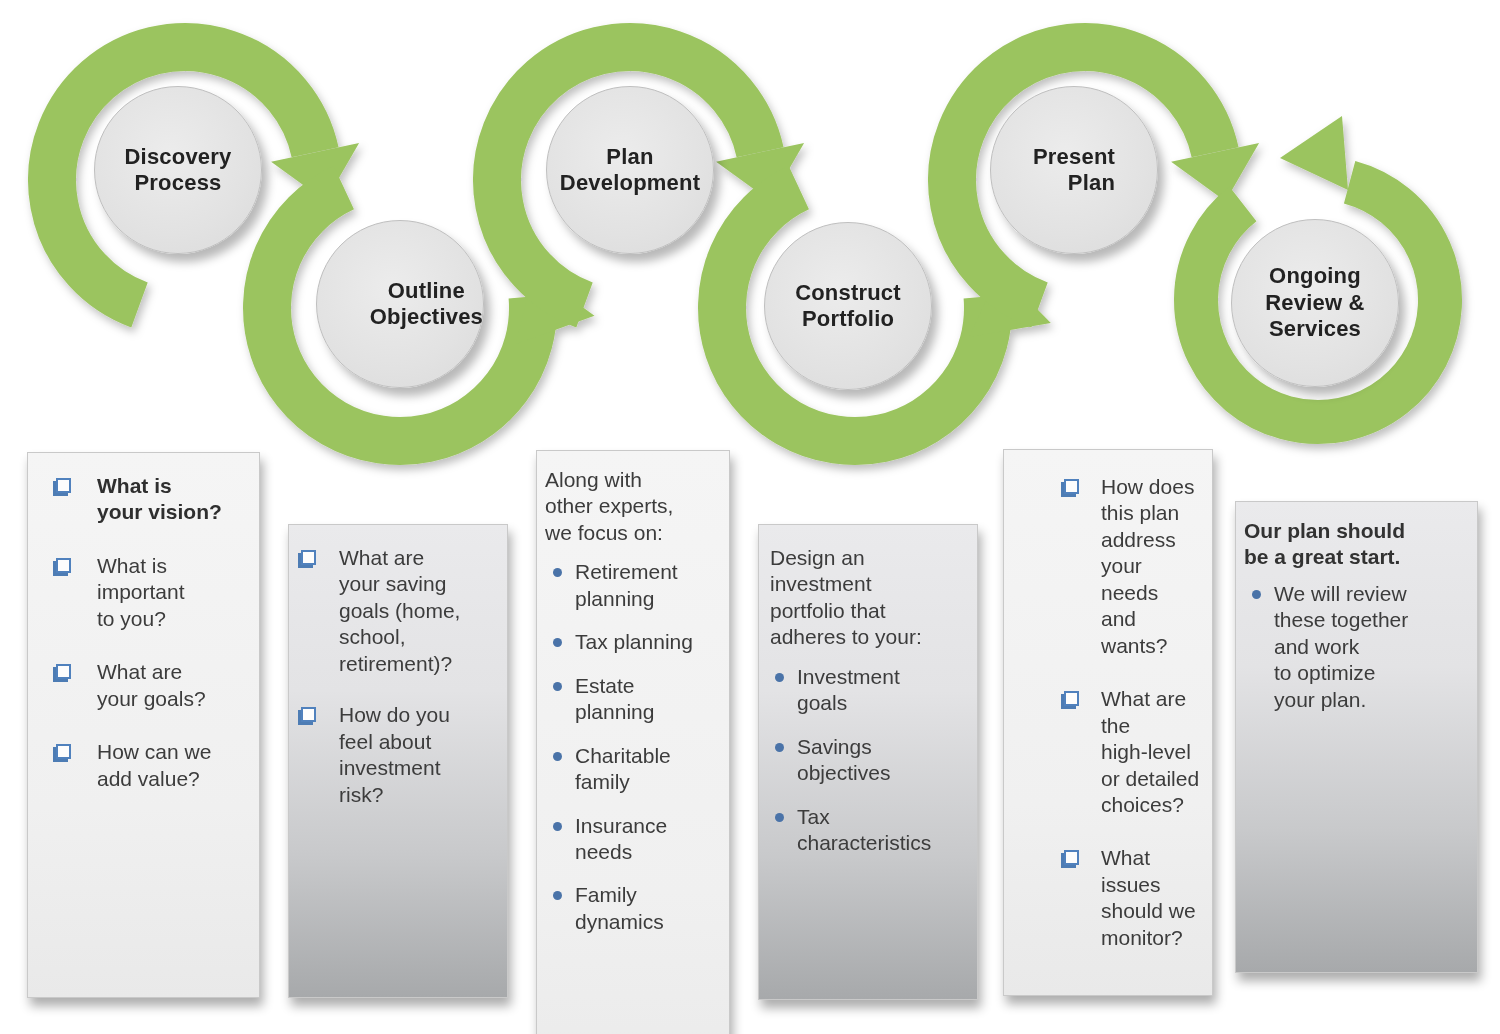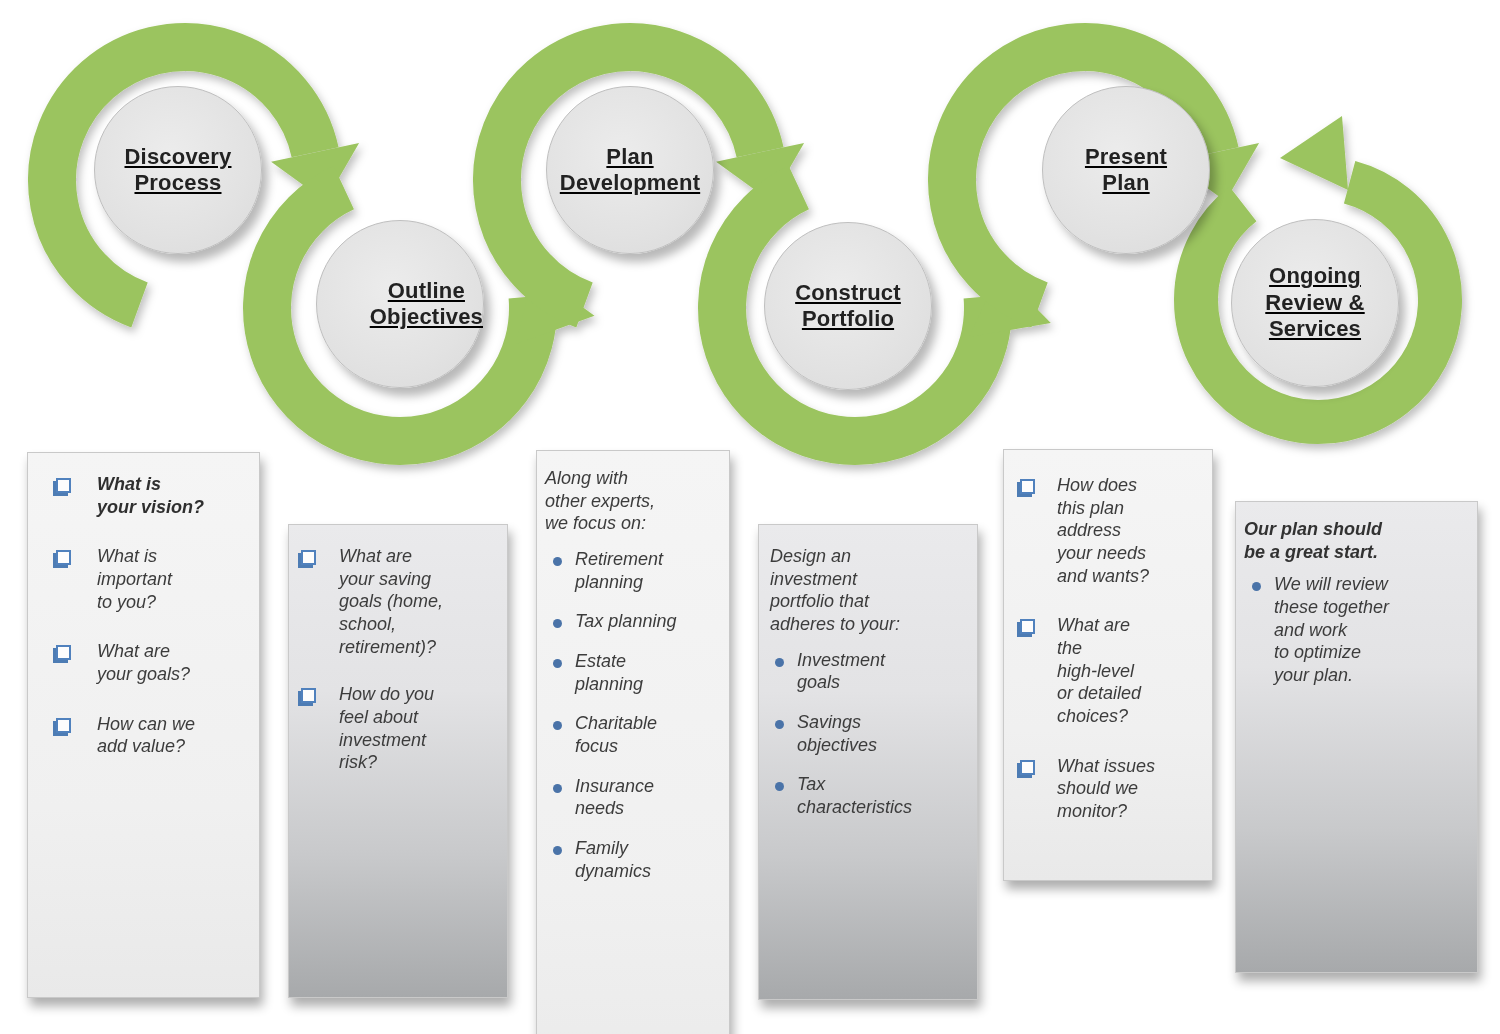--- a/index.html
+++ b/index.html
@@ -9,33 +9,33 @@
 
   
   .arrow-svg { position:absolute; left:0; top:0; }
 
   
   .stage-circle {
     position:absolute; border-radius:50%;
     background:radial-gradient(circle at 45% 40%, #ececec 0%, #e2e2e2 60%, #dadada 100%);
     border:1px solid #bfbfbf;
     box-shadow:6px 8px 10px rgba(0,0,0,0.28);
-    display:flex; align-items:center; justify-content:center; text-align:center;text-decoration:underline;
+    display:flex; align-items:center; justify-content:center; text-align:center;
   }
   .stage-circle .label {
     font-weight:bold; font-size:22px; line-height:1.2; color:#222;
     white-space:pre-line; letter-spacing:0.2px;
   }
 
   
   .panel {
     position:absolute;
     border:1px solid #c9c9c9;
     box-shadow:3px 8px 10px rgba(0,0,0,0.32);
-    font-size:18px; line-height:1.26; color:#3c3c3c;font-style:italic;
+    font-size:21px; line-height:1.26; color:#3c3c3c;
   }
   .panel.flat  { background:linear-gradient(180deg,#f5f5f5 0%,#f0f0f0 65%,#e9e9e9 100%); }
   .panel.grad  { background:linear-gradient(180deg,#eaeaec 0%,#e3e3e5 35%,#c8c9cb 70%,#a7a9ab 100%); }
 
   .panel .inner { padding:20px 8px 12px 0; }
   .intro { white-space:pre-line; margin-bottom:13px; }
   .intro.bold { font-weight:bold; color:#323232; }
 
   .item { display:flex; align-items:flex-start; }
   .item .txt { white-space:pre-line; }
@@ -125,21 +125,21 @@
 Objectives</div>
   </div>
   <div class="stage-circle" style="left:546px; top:86px;  width:168px; height:168px;">
     <div class="label">Plan
 Development</div>
   </div>
   <div class="stage-circle" style="left:764px; top:222px; width:168px; height:168px;">
     <div class="label">Construct
 Portfolio</div>
   </div>
-  <div class="stage-circle" style="left:1042px;top:86px;  width:168px; height:168px;">
+  <div class="stage-circle" style="left:990px;top:86px;  width:168px; height:168px;text-align:right;">
     <div class="label">Present
 Plan</div>
   </div>
   <div class="stage-circle" style="left:1231px;top:219px; width:168px; height:168px;">
     <div class="label">Ongoing
 Review &amp;
 Services</div>
   </div>
 
   <div id="panel-1" class="panel flat p-check" style="left:27px; top:452px; width:233px; height:546px;">
@@ -203,21 +203,21 @@
         <span class="txt">Tax planning</span>
       </div>
       <div class="item">
         <span class="dot"></span>
         <span class="txt">Estate
 planning</span>
       </div>
       <div class="item">
         <span class="dot"></span>
         <span class="txt">Charitable
-focus</span>
+family</span>
       </div>
       <div class="item">
         <span class="dot"></span>
         <span class="txt">Insurance
 needs</span>
       </div>
       <div class="item">
         <span class="dot"></span>
         <span class="txt">Family
 dynamics</span>
@@ -242,21 +242,21 @@
 objectives</span>
       </div>
       <div class="item">
         <span class="dot"></span>
         <span class="txt">Tax
 characteristics</span>
       </div>
     </div>
   </div>
 
-  <div id="panel-5" class="panel flat p-check" style="left:1003px; top:449px; width:210px; height:432px;">
+  <div id="panel-5" class="panel flat p-check" style="left:1003px; top:449px; width:210px; height:547px;padding-left:44px;">
     <div class="inner">
       <div class="item">
         <span class="checkbox"></span>
         <span class="txt">How does
 this plan
 address
 your needs
 and wants?</span>
       </div>
       <div class="item">

